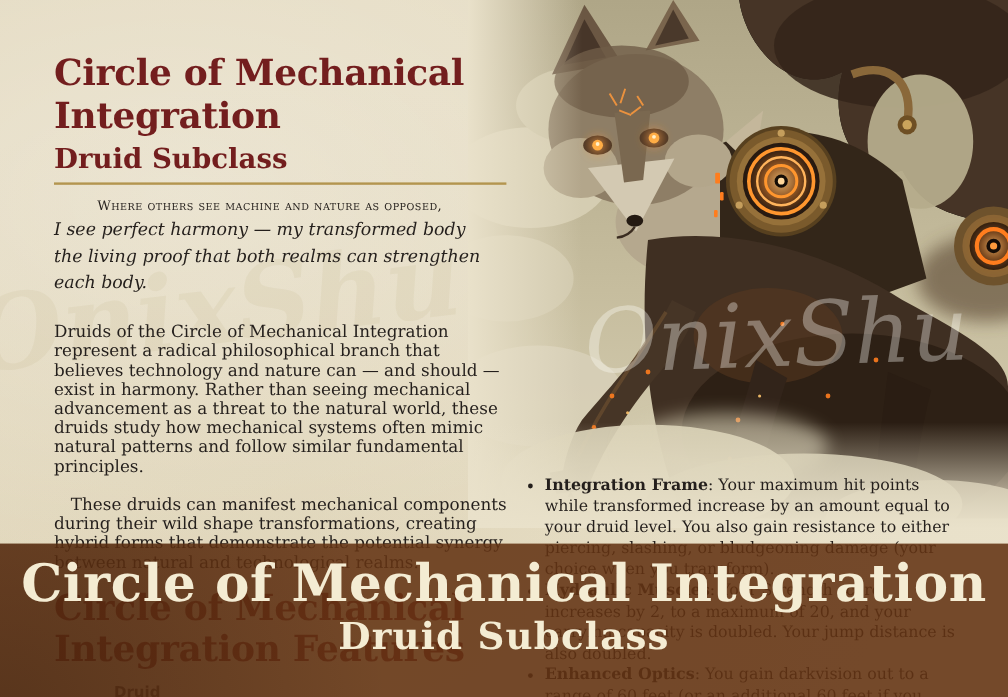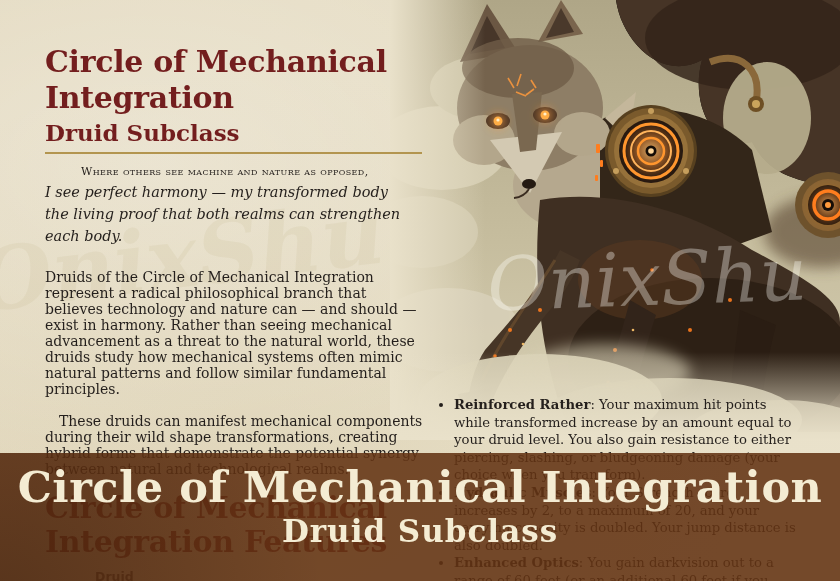--- a/index.html
+++ b/index.html
@@ -257,21 +257,21 @@
           <td>Hybrid Wild Shape, Metal Manipulation</td>
         </tr>
 
       </tbody>
     </table>
   </main>
 
   <section class="right-col">
     <ul>
       <li>
-        <b>Reinforced Rather</b><span>: Your maximum hit points while transformed increase by an amount equal to your druid level. You also gain resistance to either piercing, slashing, or bludgeoning damage (your choice when you transform).</span>
+        <b>Integration Frame</b><span>: Your maximum hit points while transformed increase by an amount equal to your druid level. You also gain resistance to either piercing, slashing, or bludgeoning damage (your choice when you transform).</span>
       </li>
       <li>
         <b>Hydraulic Muscles</b><span>: Your Strength score increases by 2, to a maximum of 20, and your carrying capacity is doubled. Your jump distance is also doubled.</span>
       </li>
       <li>
         <b>Enhanced Optics</b><span>: You gain darkvision out to a range of 60 feet (or an additional 60 feet if you already have darkvision). You also gain advantage on Wisdom</span>
       </li>
     </ul>
   </section>
 

